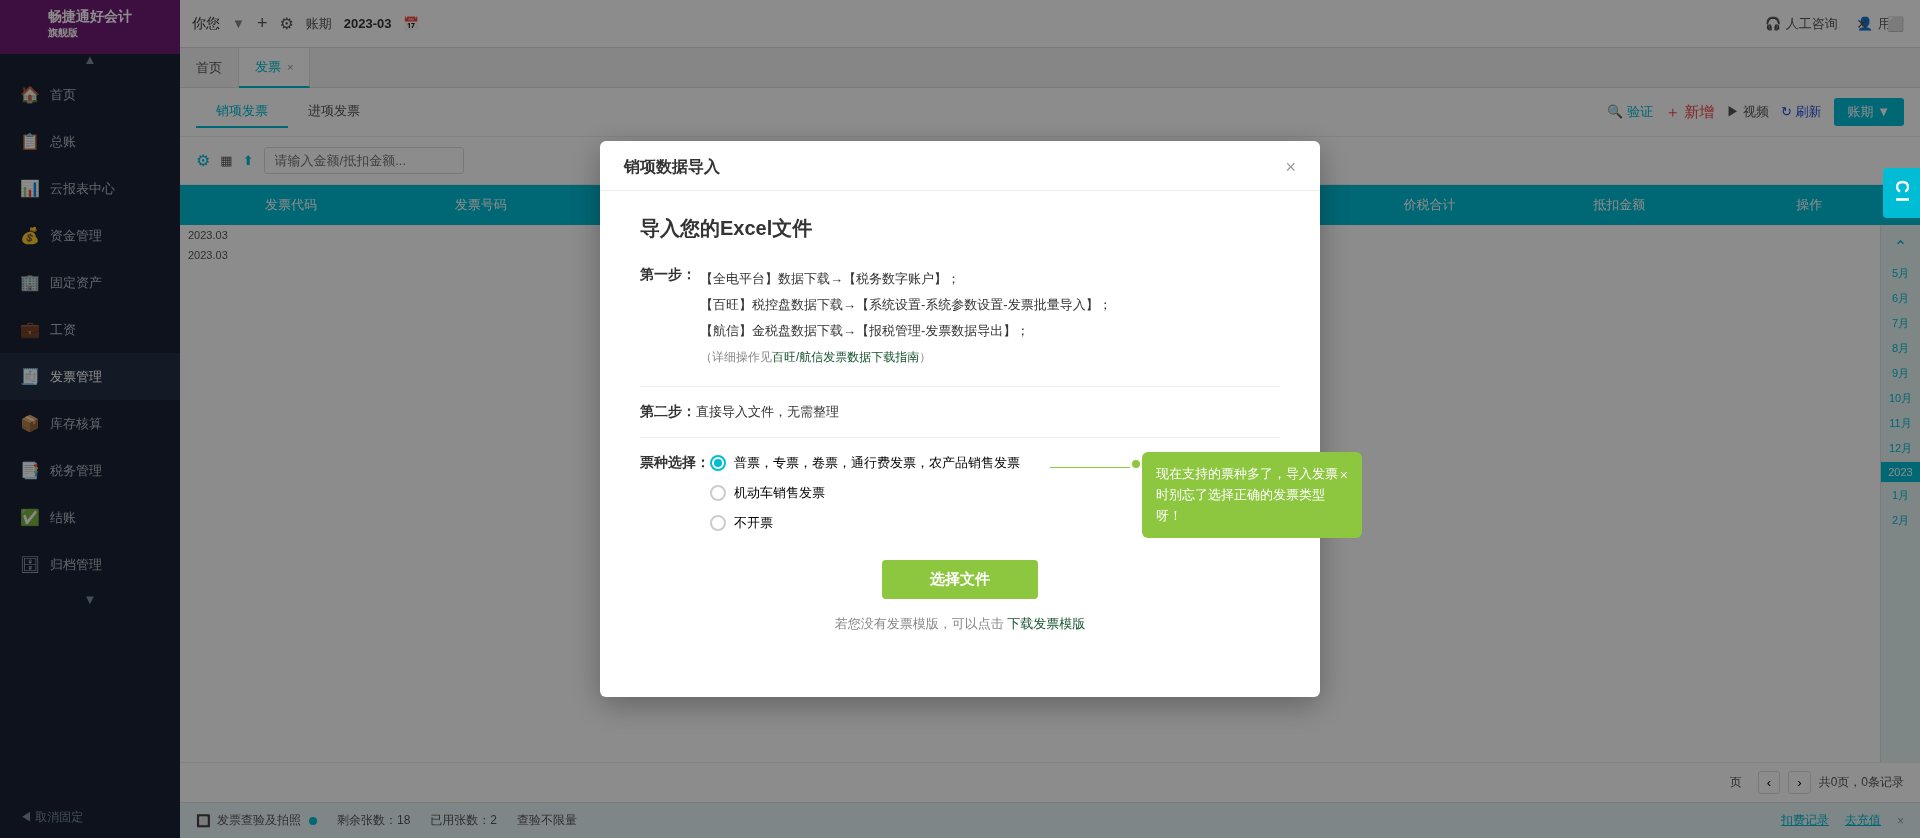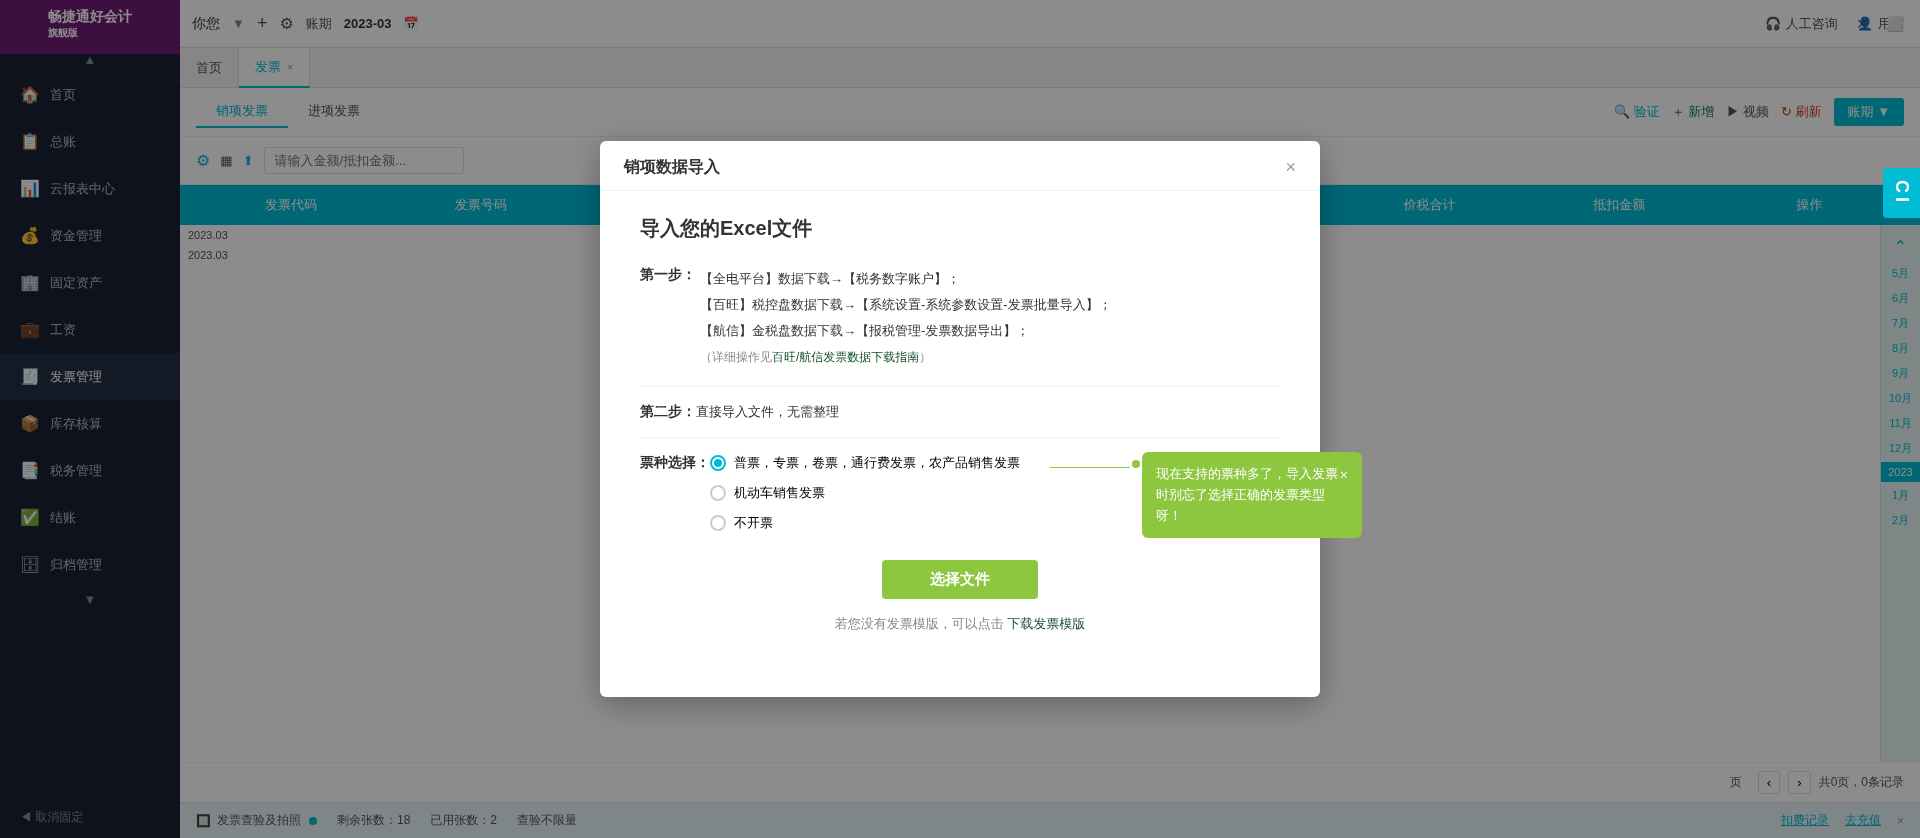--- a/index.html
+++ b/index.html
@@ -289,23 +289,23 @@
       <div class="toolbar-sub-tabs">
         <div class="sub-tab active">
           <span>销项发票</span>
         </div>
         <div class="sub-tab">
           <span>进项发票</span>
         </div>
       </div>
       <div class="toolbar-right">
         <span style="color:#00bcd4;cursor:pointer;font-size:13px;">🔍 验证</span>
-        <span style="color:#15803d;cursor:pointer;font-size:13px;">＋ 新增</span>
+        <span style="color:#ef4444;cursor:pointer;font-size:15px;">＋ 新增</span>
         <span style="color:#555;cursor:pointer;font-size:13px;">▶ 视频</span>
-        <span style="color:#c2410c;cursor:pointer;font-size:13px;">↻ 刷新</span>
+        <span style="color:#1d4ed8;cursor:pointer;font-size:13px;">↻ 刷新</span>
         <button class="btn-period">账期 ▼</button>
       </div>
     </div>
 
     <div class="filter-bar">
       <span style="color:#00bcd4;font-size:16px;">⚙</span>
       <span style="color:#555;">▦</span>
       <span style="color:#00bcd4;font-size:13px;">⬆</span>
       <input class="filter-input" type="text" placeholder="请输入金额/抵扣金额..." style="">
     </div>

